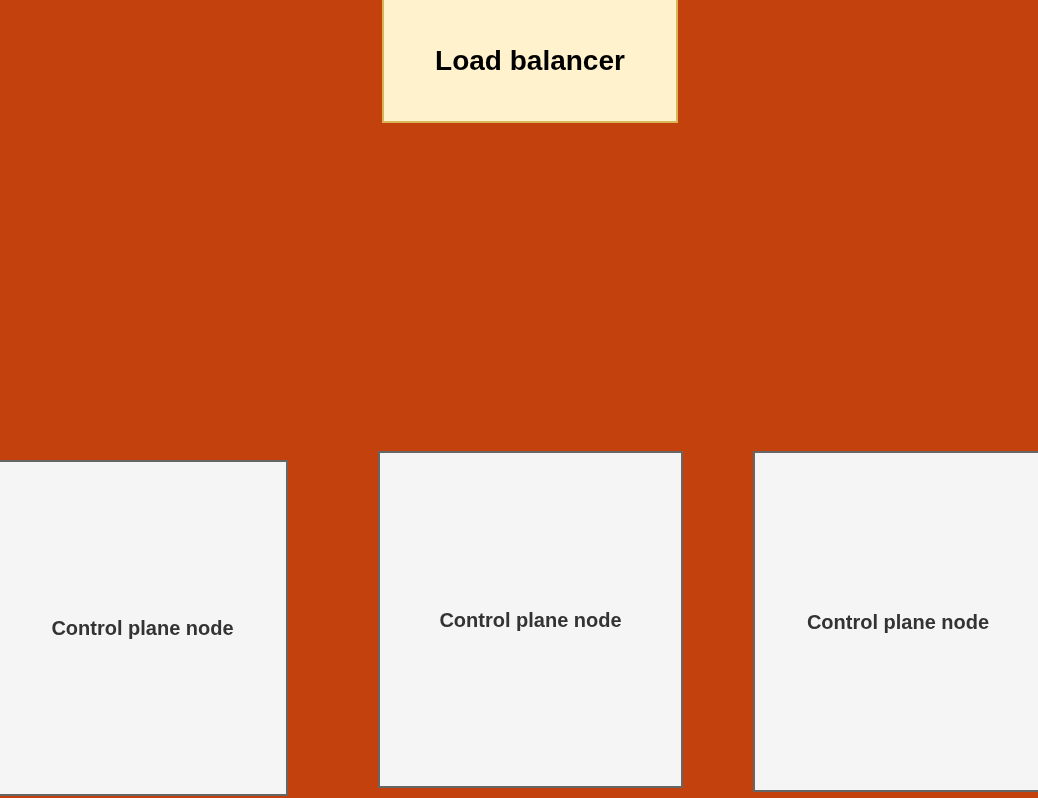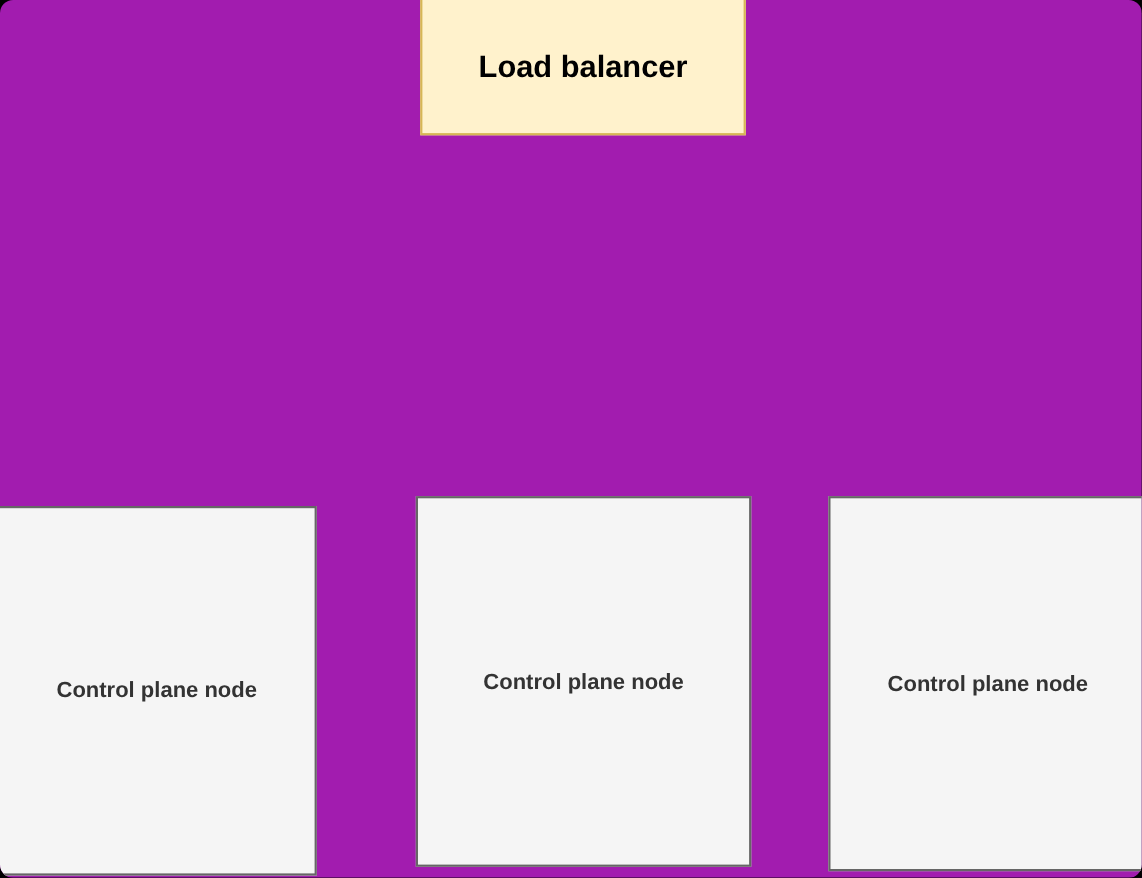--- a/index.html
+++ b/index.html
@@ -54,21 +54,21 @@
     color: #333;
     white-space: nowrap;
   }
   .cp-1 { left: -3px;  top: 460px; width: 291px; height: 336px; }
   .cp-2 { left: 378px; top: 451px; width: 305px; height: 337px; }
   .cp-3 { left: 753px; top: 451px; width: 290px; height: 341px; }
 </style>
 </head>
 <body>
 
-<div class="canvas" style="background: #a21caf; border-radius: 12px;">
+<div class="canvas" style="background: #c2410c;">
 
   <div class="node lb-box" style="background: rgb(255, 242, 204); border-color: rgb(214, 182, 86);">
     <div class="lb-title" style="color: rgb(0, 0, 0);">Load balancer</div>
   </div>
 
   <div class="node cp-1" style="background: rgb(245, 245, 245); border-color: rgb(102, 102, 102);">
     <span class="cp-label" style="color: rgb(51, 51, 51);">Control plane node</span>
   </div>
 
   <div class="node cp-2" style="background: rgb(245, 245, 245); border-color: rgb(102, 102, 102);">

